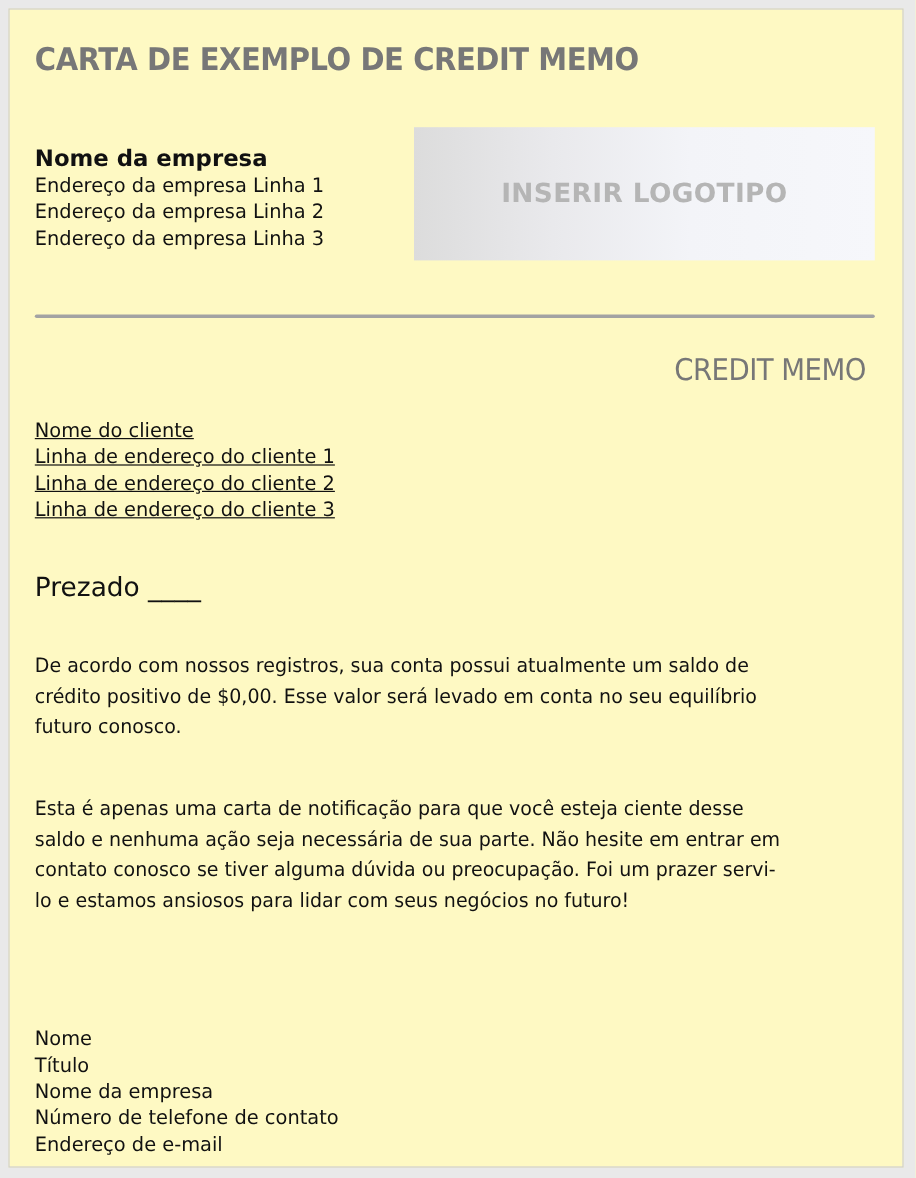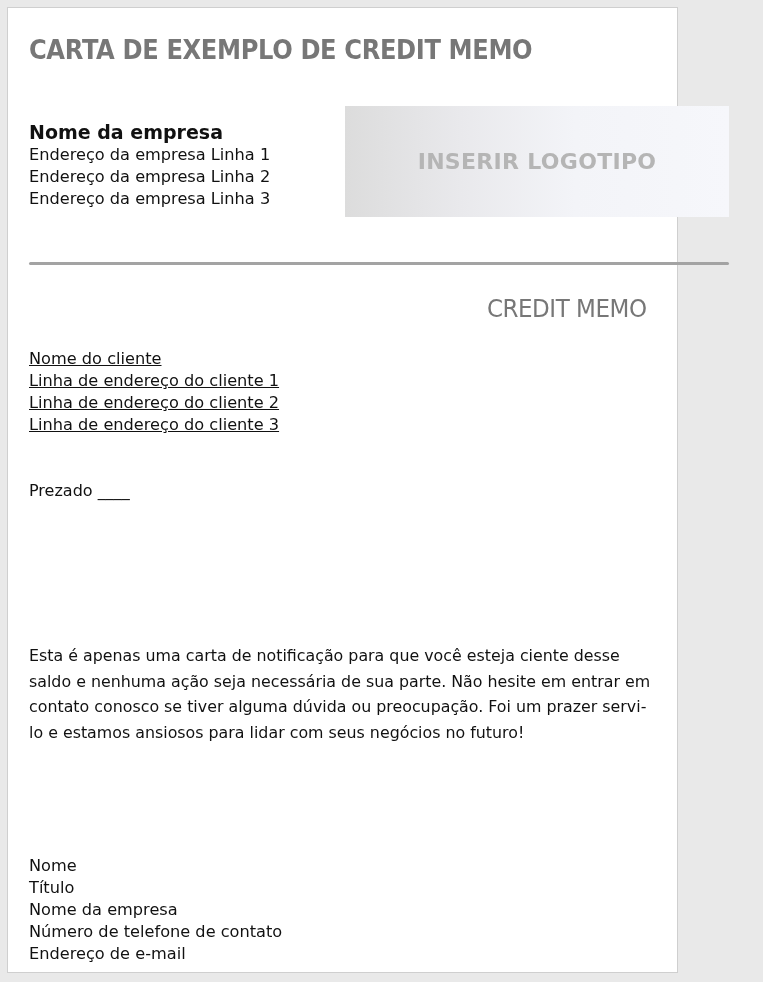--- a/index.html
+++ b/index.html
@@ -11,23 +11,23 @@
       height: 982px;
       background: #e9e9e9;
       position: relative;
       overflow: hidden;
       font-family: "DejaVu Sans", sans-serif;
     }
     .page {
       position: absolute;
       left: 7px;
       top: 7px;
-      width: 671px;
+      width: 746px;
       height: 966px;
-      background: #ffffff;
+      background: #fef9c3;
       border: 1px solid #cfcfcf;
       box-sizing: border-box;
     }
     .doc-title {
       position: absolute;
       left: 21px;
       top: 27px;
       font-family: "DejaVu Sans", sans-serif;
       font-weight: bold;
       font-size: 26px;
@@ -105,41 +105,41 @@
       font-size: 16.5px;
       line-height: 22px;
       white-space: nowrap;
       transform: scaleX(0.98);
       transform-origin: left top;
     }
     .greeting {
       position: absolute;
       left: 21px;
       top: 472px;
-      font-size: 16px;
+      font-size: 22px;
       line-height: 22px;
       color: #111111;
       white-space: nowrap;
     }
     .para {
       position: absolute;
       left: 21px;
       width: 700px;
       font-size: 16.5px;
       line-height: 25.5px;
       color: #111111;
     }
     .para .ln {
       display: block;
       white-space: nowrap;
       transform: scaleX(0.96);
       transform-origin: left top;
     }
     .para1 { top: 534px; }
-    .para2 { top: 635px; }
+    .para2 { top: 653px; }
     .signature {
       position: absolute;
       left: 21px;
       top: 847px;
       color: #111111;
     }
     .sig-line {
       font-size: 16.5px;
       line-height: 22px;
       white-space: nowrap;
@@ -171,20 +171,25 @@
 
   <div class="client">
     <div class="client-line">Nome do cliente</div>
     <div class="client-line">Linha de endereço do cliente 1</div>
     <div class="client-line">Linha de endereço do cliente 2</div>
     <div class="client-line">Linha de endereço do cliente 3</div>
   </div>
 
   <div class="greeting">Prezado ____</div>
 
+  <div class="para para1">
+    <span class="ln">De acordo com nossos registros, sua conta possui atualmente um saldo de</span>
+    <span class="ln">crédito positivo de $0,00. Esse valor será levado em conta no seu equilíbrio</span>
+    <span class="ln">futuro conosco.</span>
+  </div>
 
   <div class="para para2">
     <span class="ln">Esta é apenas uma carta de notificação para que você esteja ciente desse</span>
     <span class="ln">saldo e nenhuma ação seja necessária de sua parte. Não hesite em entrar em</span>
     <span class="ln">contato conosco se tiver alguma dúvida ou preocupação. Foi um prazer servi-</span>
     <span class="ln">lo e estamos ansiosos para lidar com seus negócios no futuro!</span>
   </div>
 
   <div class="signature">
     <div class="sig-line">Nome</div>

